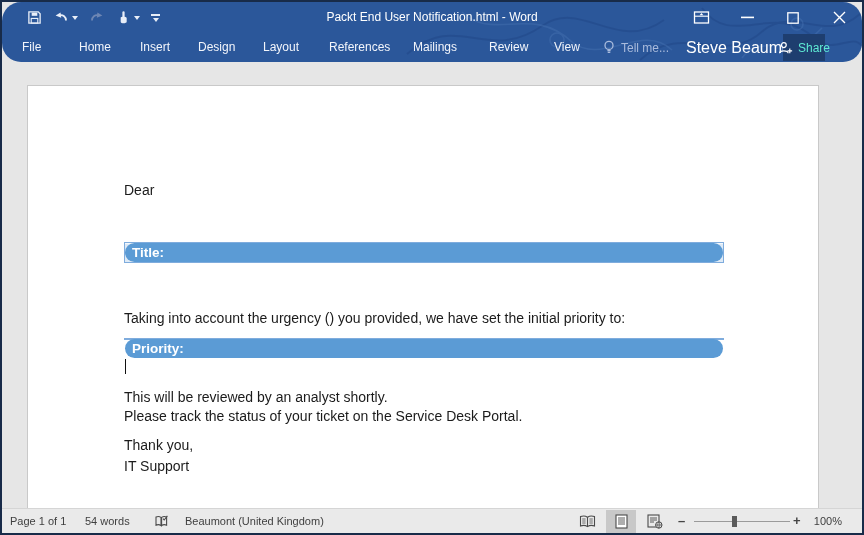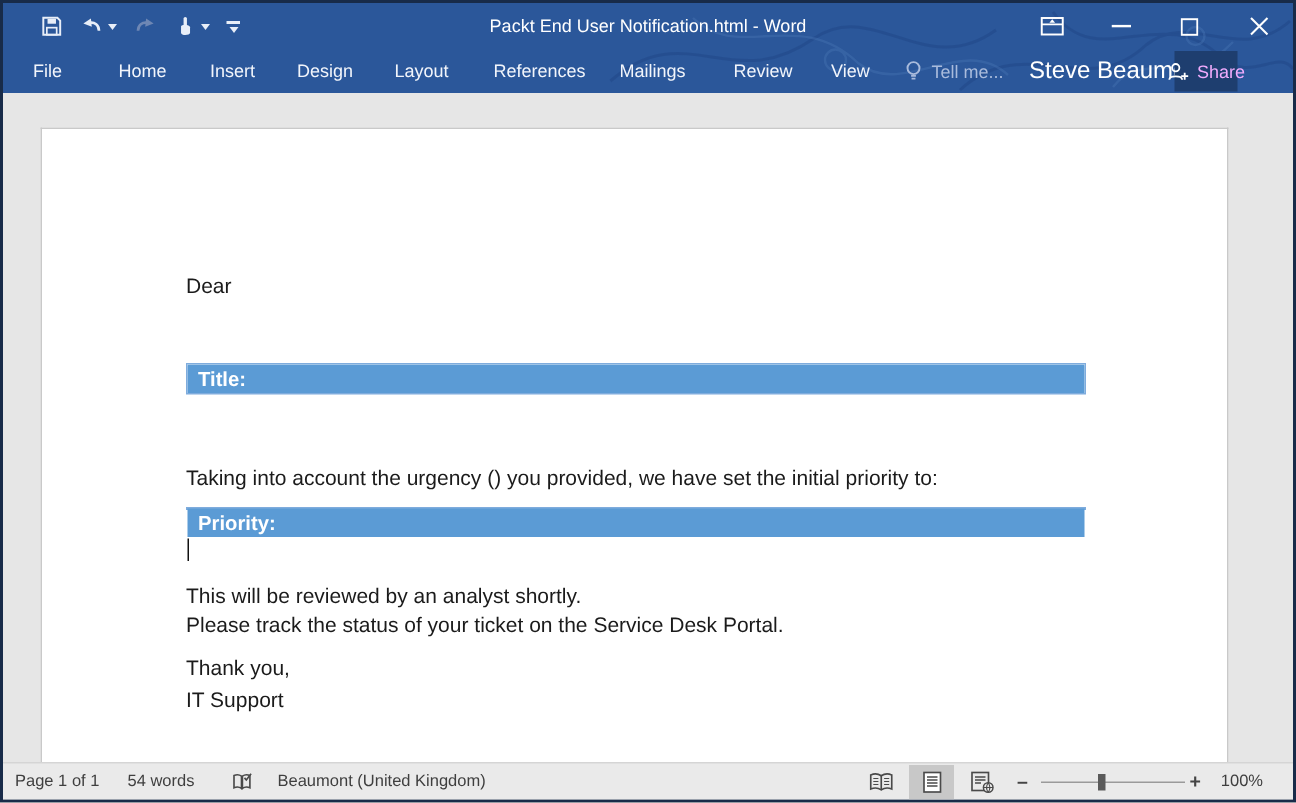--- a/index.html
+++ b/index.html
@@ -3,40 +3,40 @@
 <meta charset="utf-8">
 <style>
   * { margin:0; padding:0; box-sizing:border-box; }
   body { background:#777; font-family:"Liberation Sans", sans-serif; }
   .window {
     position:relative; width:864px; height:535px; margin:0 auto;
     border:2px solid #182B49; background:#E6E6E6; overflow:hidden;
     font-family:"Liberation Sans", sans-serif;
   }
   
-  .header { position:absolute; top:0; left:0; right:0; height:60px; background:#2B579A; }
+  .header { position:absolute; top:0; left:0; right:0; height:60px; background:#2B579A;border-radius:19px; }
   .flourish { position:absolute; top:0; right:0; width:460px; height:60px; pointer-events:none; }
   .titlebar { position:absolute; top:0; left:0; right:0; height:31px; z-index:2; }
   .app-title { position:absolute; left:0; right:0; top:0; line-height:31px; text-align:center;
     color:#FFFFFF; font-size:12px; pointer-events:none; }
   .qat { position:absolute; left:24px; top:0; height:31px; display:flex; align-items:center; gap:9px; z-index:3; }
   .qat-btn { display:flex; align-items:center; gap:3px; height:22px; padding:0 1px; cursor:default; }
   .caret-down { width:0; height:0; border-left:3px solid transparent; border-right:3px solid transparent; border-top:4px solid #E8EEF8; }
   .qat-custom { display:flex; flex-direction:column; align-items:center; gap:2px; }
   .qat-custom .bar { width:9px; height:2px; background:#E8EEF8; }
   .win-controls { position:absolute; right:0; top:0; height:31px; display:flex; align-items:center; z-index:3; }
   .win-btn { width:46px; height:31px; display:flex; align-items:center; justify-content:center; }
   
   .tabs { position:absolute; top:31px; left:0; right:0; height:29px; z-index:2; }
   .tab { position:absolute; top:0; height:29px; line-height:29px; color:#F2F5FB; font-size:12px; white-space:nowrap; cursor:default; }
   .tellme { position:absolute; left:601px; top:0; height:29px; display:flex; align-items:center; gap:6px;
     color:#A9BBDC; font-size:12px; }
   .user-name { position:absolute; left:684px; top:0; line-height:29px; color:#FFFFFF; font-size:16px; }
   .share-btn { position:absolute; left:781px; top:1px; width:42px; height:27px; background:#1E3E6F;
-    color:#f0abfc; font-size:12px; display:flex; align-items:center; justify-content:center; gap:5px; }
+    color:#5eead4; font-size:12px; display:flex; align-items:center; justify-content:center; gap:5px; }
   
   .doc-area { position:absolute; top:60px; left:0; right:0; bottom:25px; background:#E6E6E6; }
   .page { position:absolute; left:25px; top:23px; width:792px; bottom:0; background:#FFFFFF;
     border:1px solid #C9C9C9; border-bottom:none;padding-left:36px; }
   .para { position:absolute; left:96px; font-size:14px; color:#1B1B1B; white-space:nowrap; }
   .doc-table { position:absolute; left:96px; width:600px; border:1px solid #7FACDD; }
   .trow { height:19px; line-height:19px; padding-left:7px; font-weight:bold; font-size:13.5px; white-space:nowrap; }
   .trow.header { background:#5B9BD5; color:#FFFFFF; }
   .trow.light { background:#DEEAF6; color:#15181D; border-top:1px solid #F5F9FD; }
   .text-cursor { position:absolute; left:97px; width:1px; height:15px; background:#111; }

